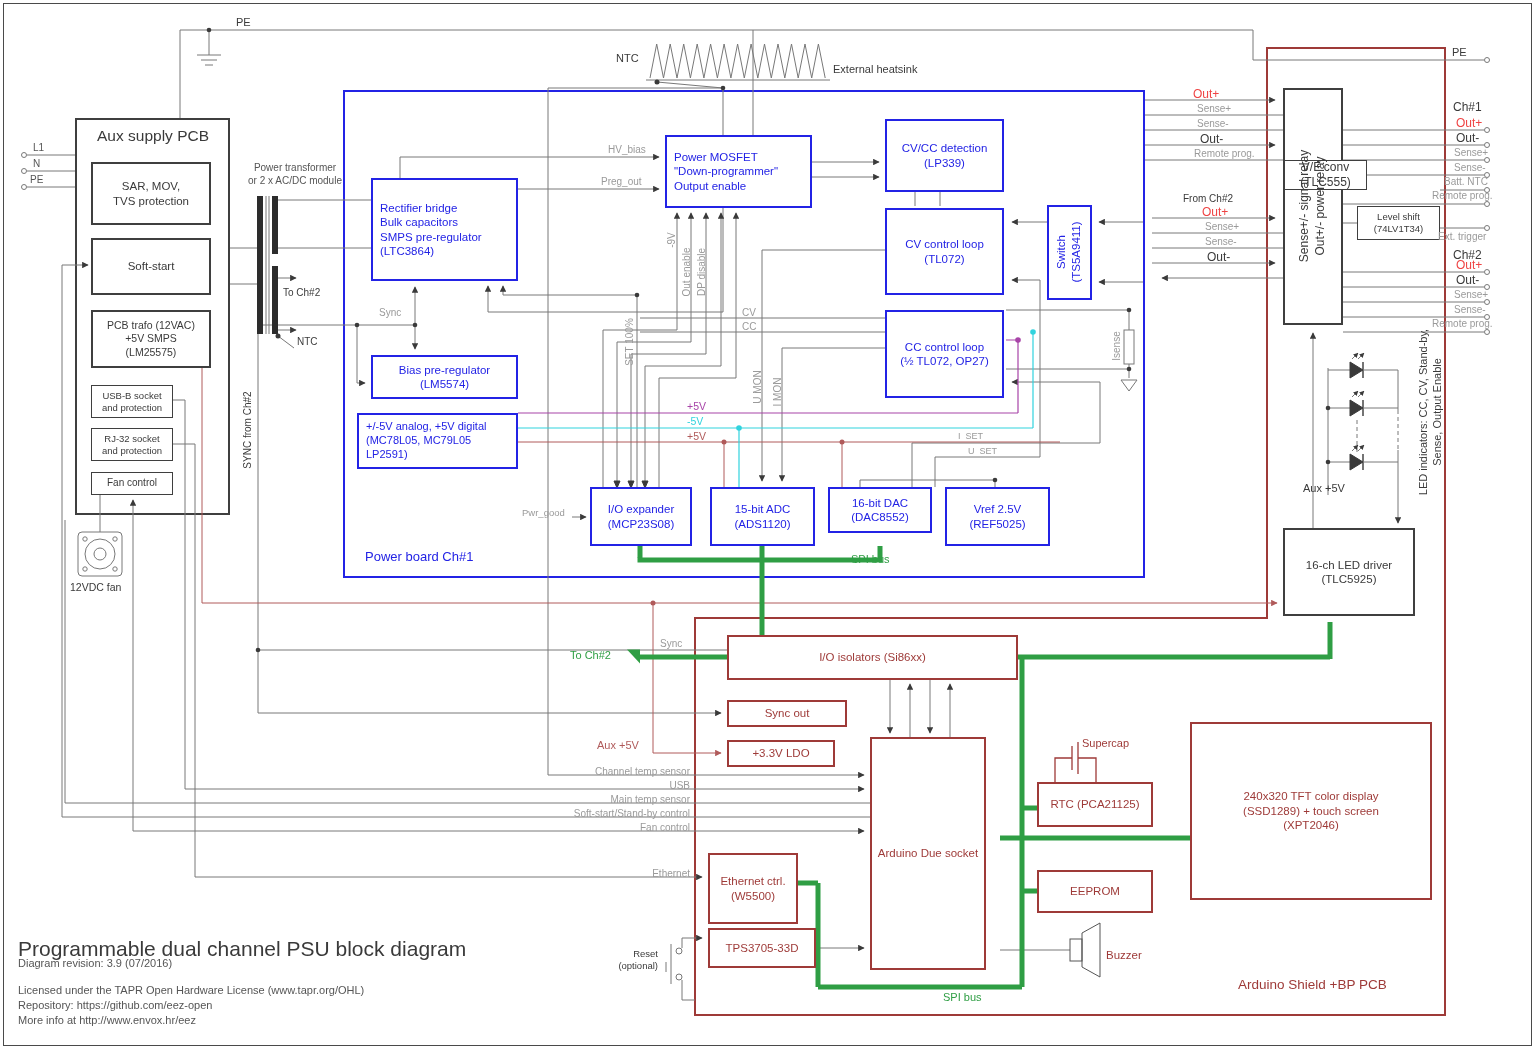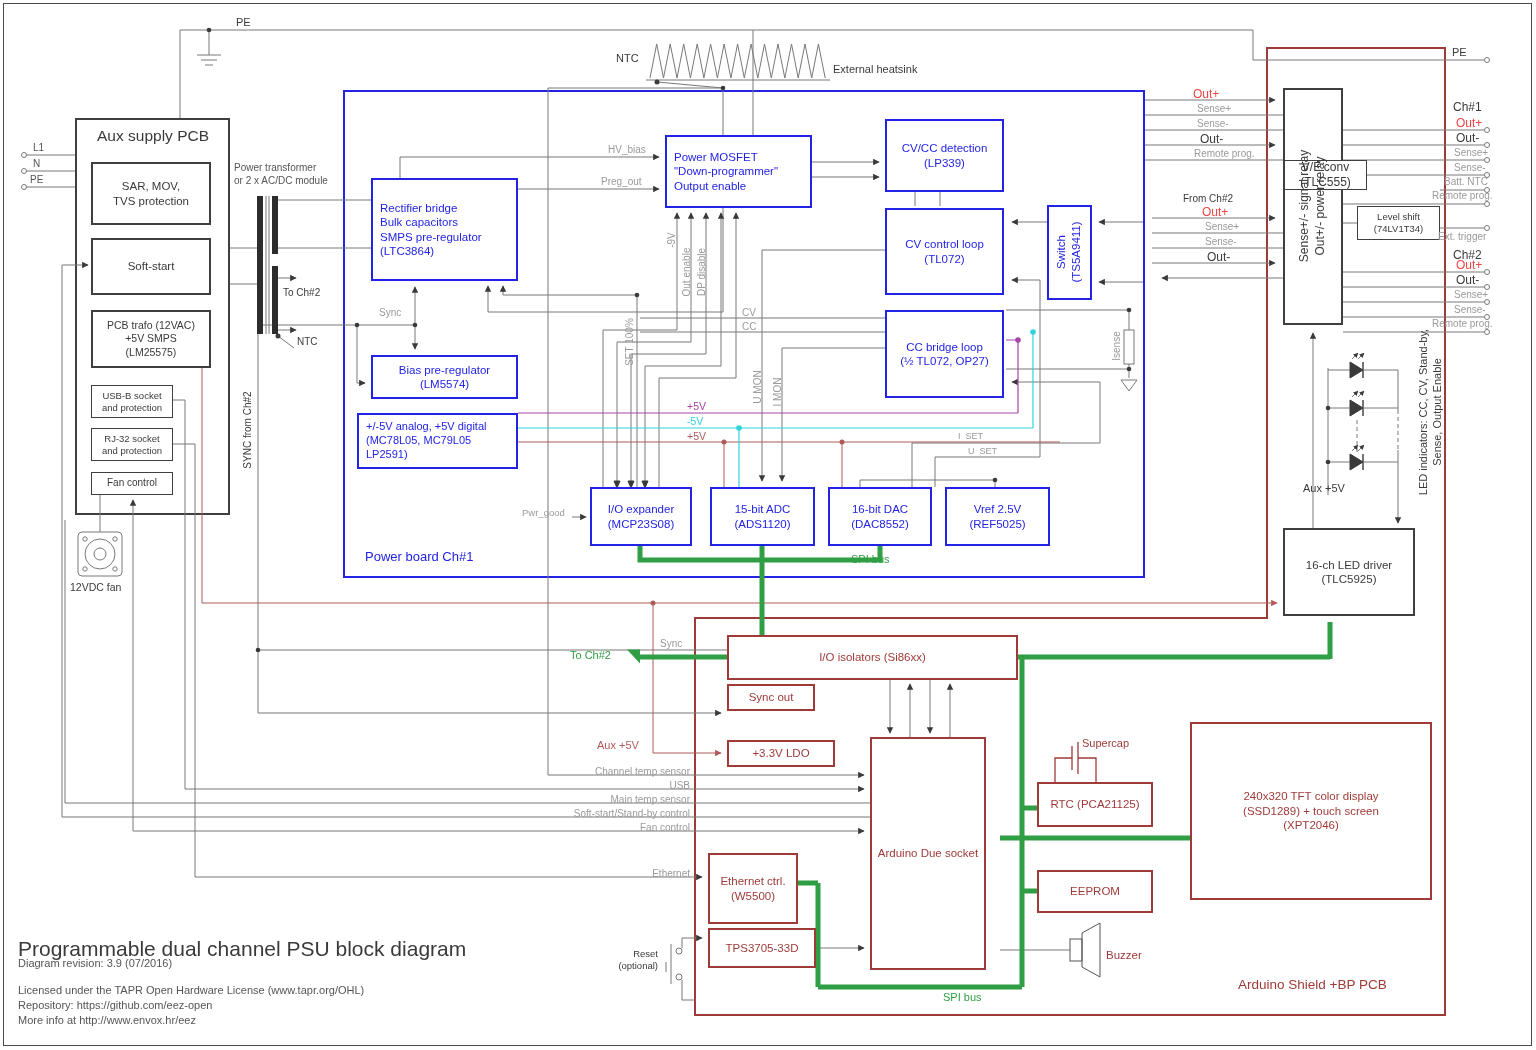--- a/index.html
+++ b/index.html
@@ -257,46 +257,46 @@
 <div class="box bb tl" style="left:357px;top:413px;width:161px;height:56px;font-size:11px">+/-5V analog, +5V digital
 (MC78L05, MC79L05
 LP2591)</div>
 <div class="box bb tl" style="left:665px;top:135px;width:147px;height:73px">Power MOSFET
 "Down-programmer"
 Output enable</div>
 <div class="box bb" style="left:885px;top:119px;width:119px;height:73px">CV/CC detection
 (LP339)</div>
 <div class="box bb" style="left:885px;top:208px;width:119px;height:87px">CV control loop
 (TL072)</div>
-<div class="box bb" style="left:885px;top:310px;width:119px;height:88px">CC bridge loop
+<div class="box bb" style="left:885px;top:310px;width:119px;height:88px">CC control loop
 (½ TL072, OP27)</div>
 <div class="box bb" style="left:1047px;top:205px;width:45px;height:95px"></div>
 <div class="vc bl" style="left:1069px;top:252px;font-size:11.5px;color:#2323e5">Switch
 (TS5A9411)</div>
 <div class="box bb" style="left:590px;top:487px;width:102px;height:59px">I/O expander
 (MCP23S08)</div>
 <div class="box bb" style="left:710px;top:487px;width:105px;height:59px">15-bit ADC
 (ADS1120)</div>
-<div class="box bb" style="left:828px;top:487px;width:104px;height:59px">16-bit DAC
+<div class="box bb" style="left:828px;top:487px;width:104px;height:46px">16-bit DAC
 (DAC8552)</div>
 <div class="box bb" style="left:945px;top:487px;width:105px;height:59px">Vref 2.5V
 (REF5025)</div>
 
 <div class="box db" style="left:1283px;top:88px;width:60px;height:237px"></div>
 <div class="vc dk" style="left:1313px;top:206px;font-size:12px;color:#3a3a3a">Sense+/- signal relay
 Out+/- power relay</div>
 <div class="box db thin" style="left:1284px;top:160px;width:83px;height:30px;font-size:12px">V/F conv
 (TLC555)</div>
 <div class="box db thin" style="left:1357px;top:206px;width:83px;height:34px;font-size:9.5px">Level shift
 (74LV1T34)</div>
 <div class="box db" style="left:1283px;top:528px;width:132px;height:88px;font-size:11.5px">16-ch LED driver
 (TLC5925)</div>
 
 <div class="box rb" style="left:727px;top:635px;width:291px;height:45px">I/O isolators (Si86xx)</div>
-<div class="box rb" style="left:727px;top:684px;width:88px;height:27px">Sync out</div>
+<div class="box rb" style="left:727px;top:700px;width:120px;height:27px">Sync out</div>
 <div class="box rb" style="left:727px;top:740px;width:108px;height:27px">+3.3V LDO</div>
 <div class="box rb" style="left:870px;top:737px;width:116px;height:233px">Arduino Due socket</div>
 <div class="box rb" style="left:1037px;top:782px;width:116px;height:45px">RTC (PCA21125)</div>
 <div class="box rb" style="left:1037px;top:870px;width:116px;height:43px">EEPROM</div>
 <div class="box rb" style="left:1190px;top:722px;width:242px;height:178px">240x320 TFT color display
 (SSD1289) + touch screen
 (XPT2046)</div>
 <div class="box rb" style="left:708px;top:853px;width:90px;height:71px">Ethernet ctrl.
 (W5500)</div>
 <div class="box rb" style="left:708px;top:928px;width:108px;height:40px">TPS3705-33D</div>
@@ -306,21 +306,21 @@
 <div class="lbl rd t13" style="left:1238px;top:977px;color:#9e3a38;font-size:13.5px">Arduino Shield +BP PCB</div>
 
 <div class="lbl dk t11" style="left:236px;top:16px">PE</div>
 <div class="lbl dk t11" style="left:616px;top:52px">NTC</div>
 <div class="lbl dk t11" style="left:833px;top:63px">External heatsink</div>
 
 <div class="lbl md" style="left:33px;top:142px">L1</div>
 <div class="lbl md" style="left:33px;top:158px">N</div>
 <div class="lbl md" style="left:30px;top:174px">PE</div>
 
-<div class="lbl md" style="left:234px;top:162px;width:100px;text-align:left">Power transformer
+<div class="lbl md" style="left:245px;top:162px;width:100px;text-align:center">Power transformer
 or 2 x AC/DC module</div>
 <div class="lbl dk" style="left:283px;top:287px">To Ch#2</div>
 <div class="lbl dk" style="left:297px;top:336px">NTC</div>
 <div class="vc" style="left:247px;top:430px;color:#3a3a3a">SYNC from Ch#2</div>
 <div class="lbl dk" style="left:70px;top:581px;font-size:10.5px">12VDC fan</div>
 
 <div class="lbl" style="left:608px;top:144px">HV_bias</div>
 <div class="lbl" style="left:601px;top:176px">Preg_out</div>
 <div class="lbl" style="left:379px;top:307px">Sync</div>
 <div class="lbl" style="left:522px;top:507px;font-size:9.5px">Pwr_good</div>

